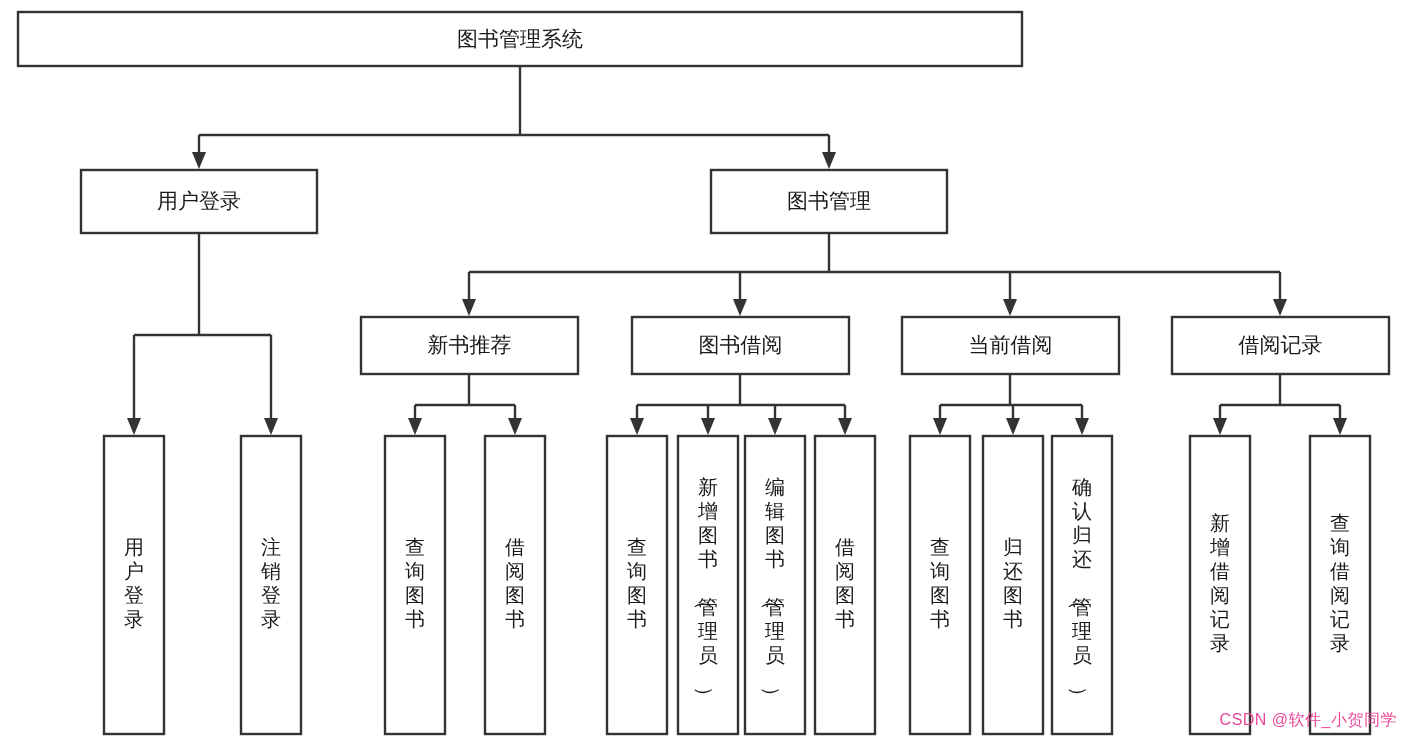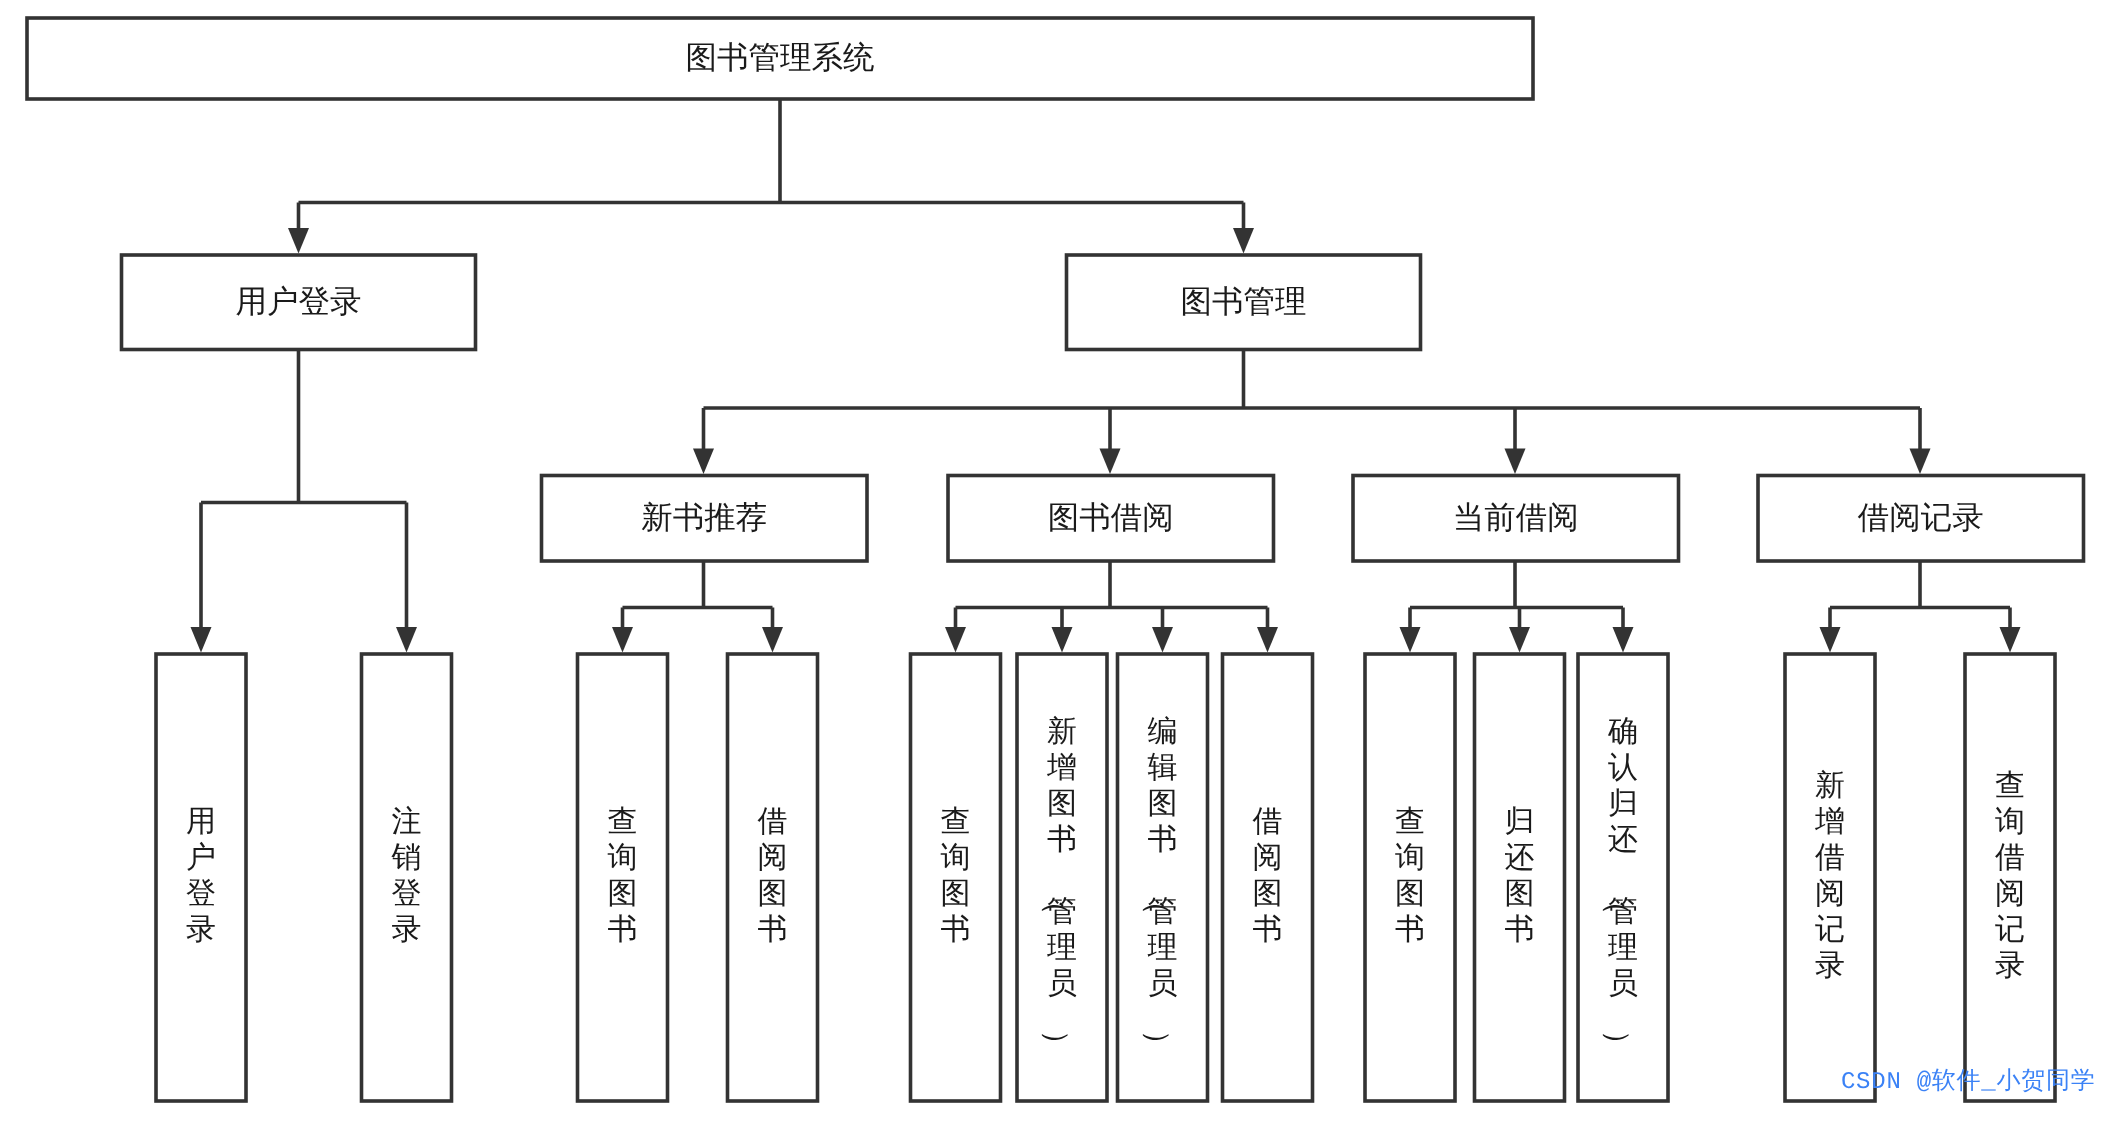--- a/index.html
+++ b/index.html
@@ -18,23 +18,23 @@
     fill:#1a1a1a;
     text-anchor:middle;
     dominant-baseline:middle;
   }
   .label-h{font-size:21px;}
   .label-v{font-size:20px;}
   .vchar{text-anchor:middle;}
   .watermark{
     position:absolute;
     right:8px;bottom:4px;
-    font-family:Liberation Mono, monospace;
+    font-family:Liberation Sans, sans-serif;
     font-size:16px;
-    color:#3b82f6;
+    color:#ec4899;
     letter-spacing:0.5px;
     white-space:nowrap;
     user-select:none;
   }
 </style>
 </head>
 <body>
 
 <div id="stage">
   <svg id="diagram" viewBox="0 0 1405 747">

